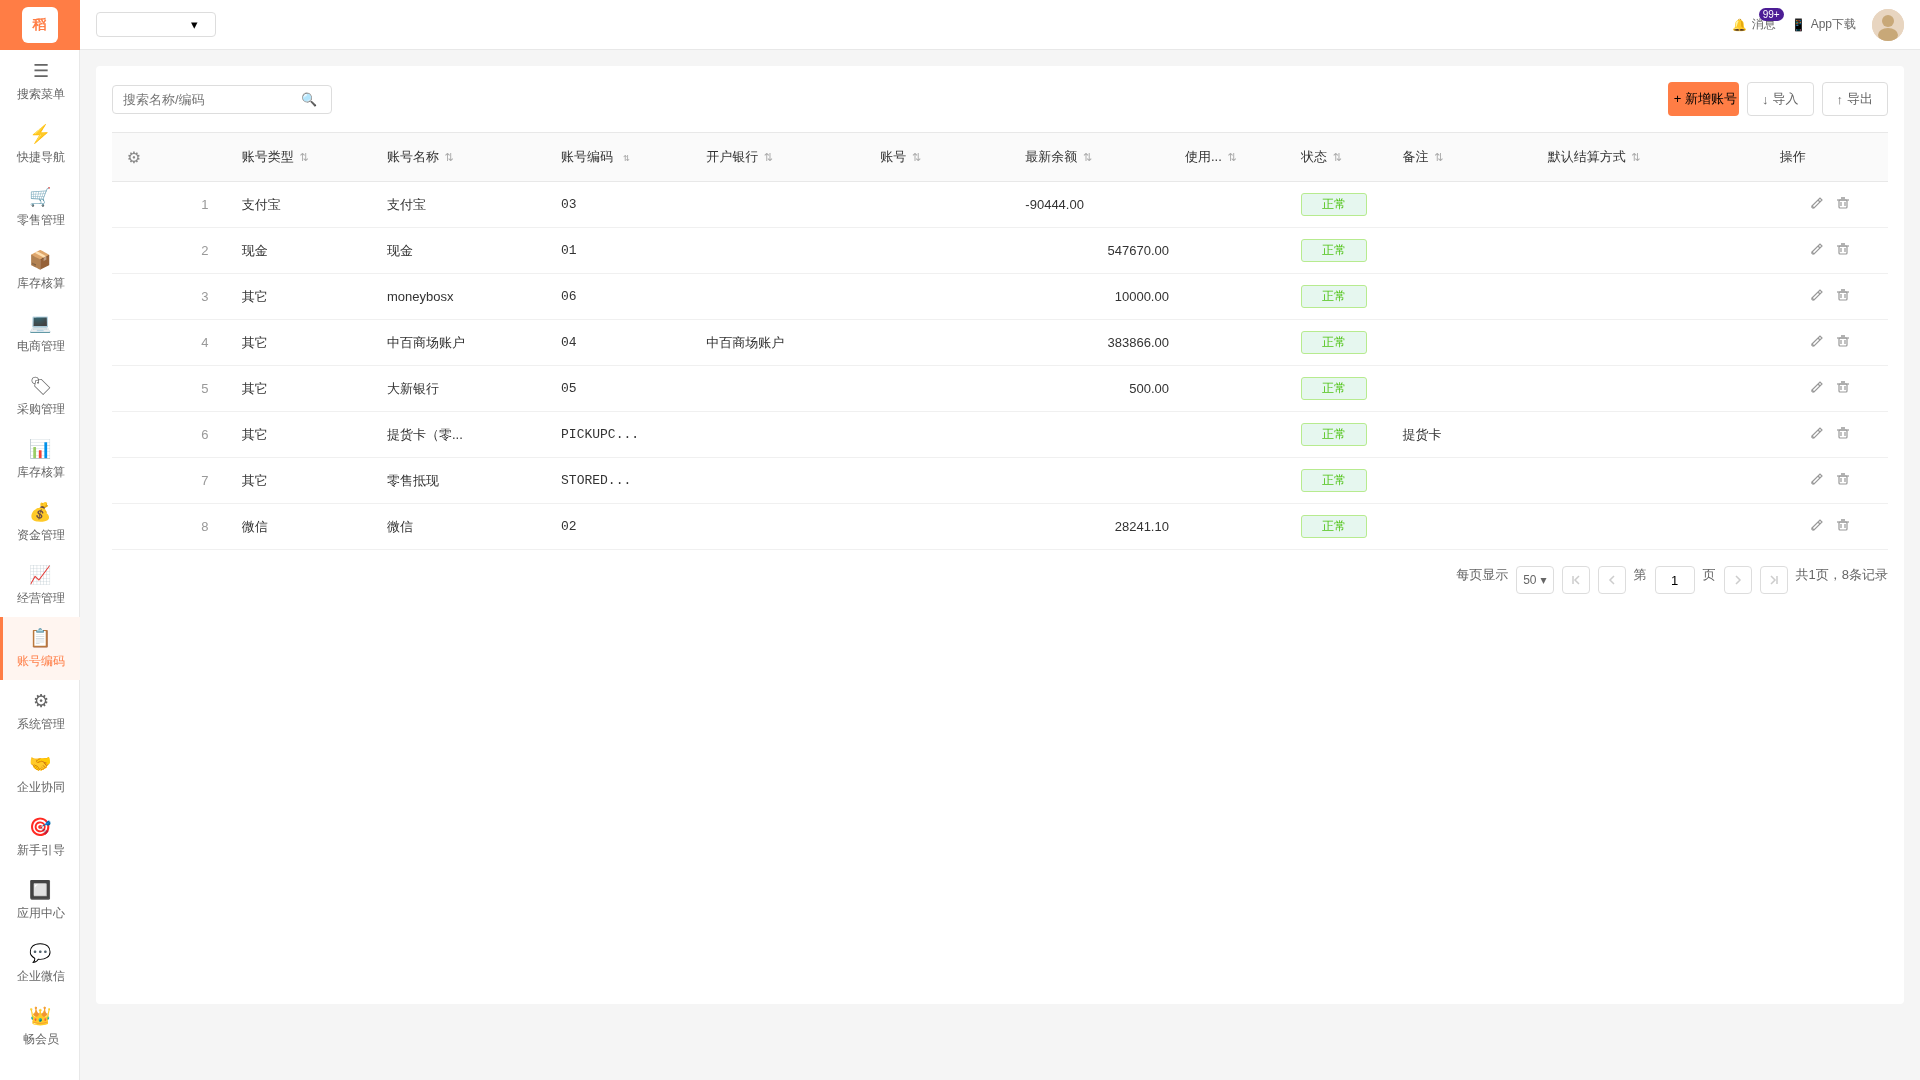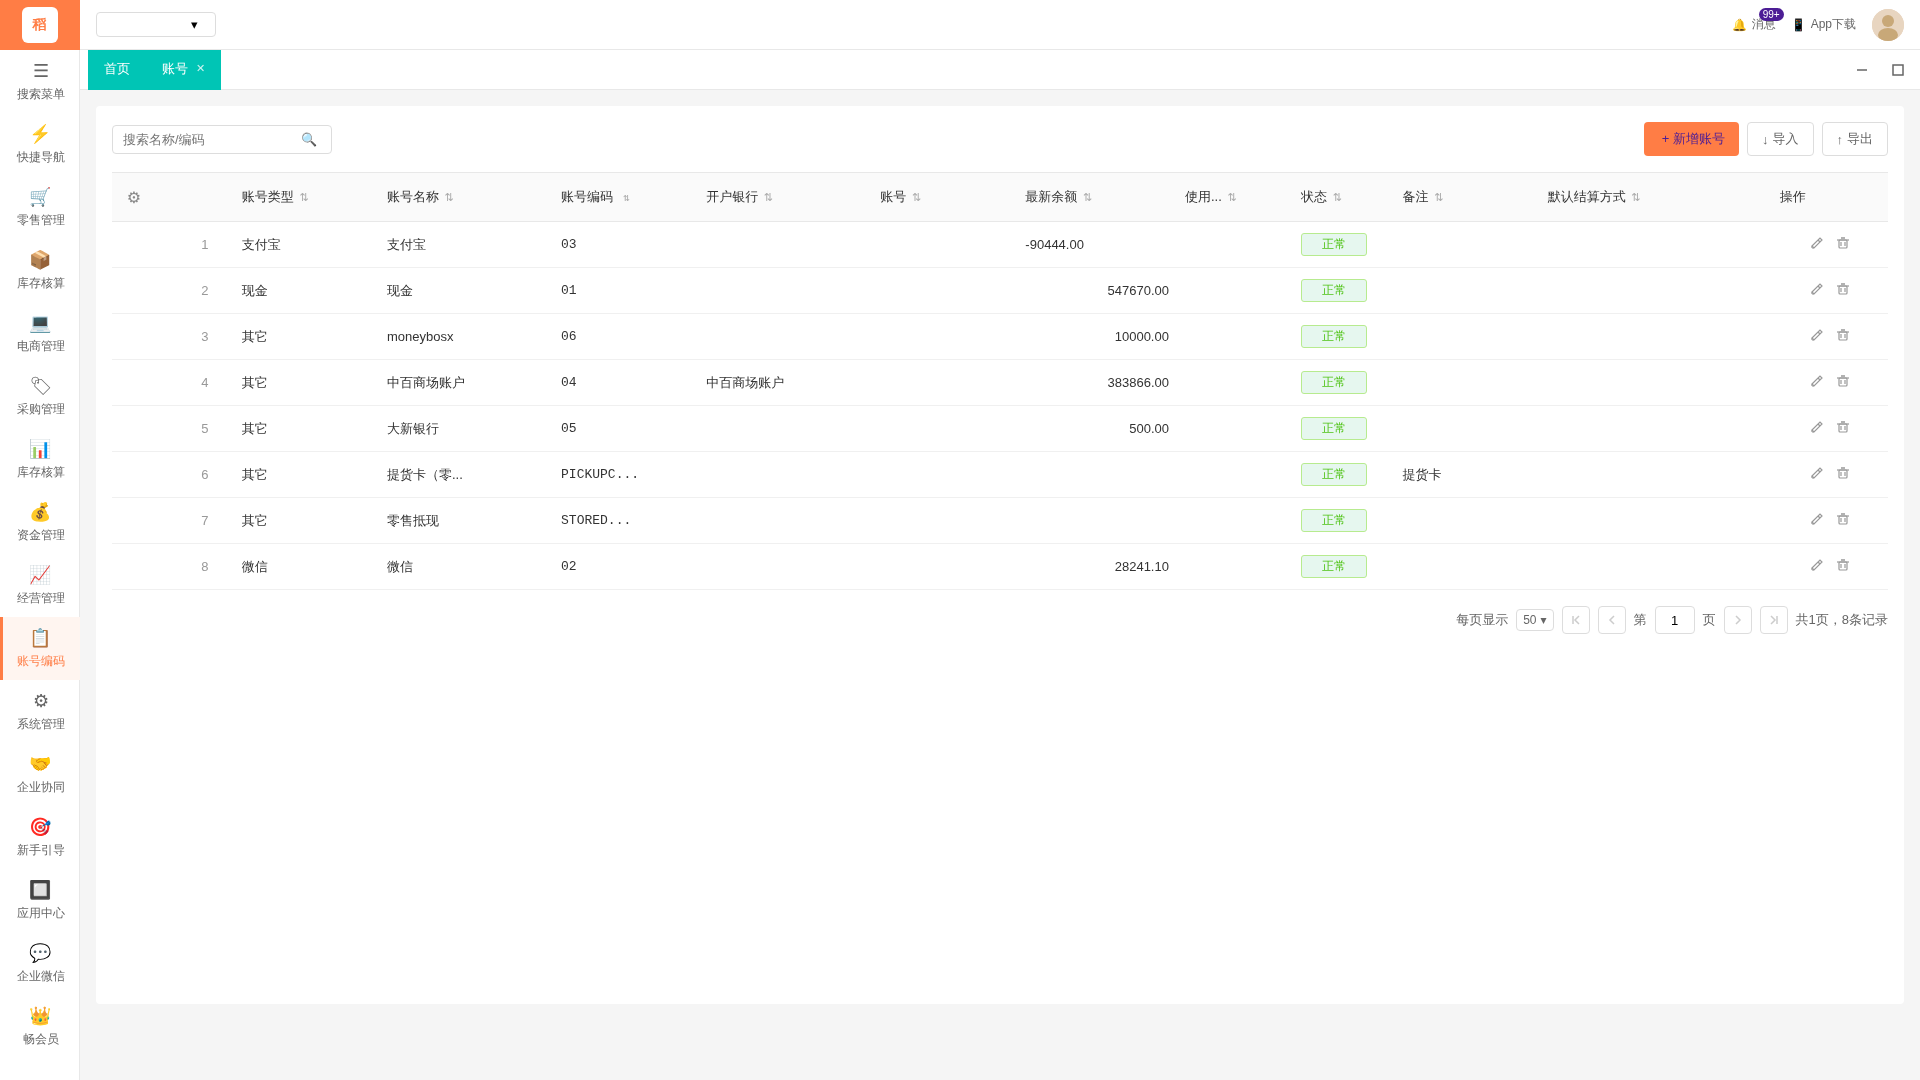--- a/index.html
+++ b/index.html
@@ -220,24 +220,24 @@
       font-size: 13px;
       width: 170px;
       color: #999;
     }
     .toolbar-right {
       display: flex;
       gap: 8px;
     }
     .btn-primary {
       background: #ff7d45;
-      color: #4c1d95;
+      color: #000000;
       border: none;
       border-radius: 4px;
-      padding: 7px 14px;
+      padding: 7px 2px;
       cursor: pointer;
       font-size: 13px;
       display: flex;
       align-items: center;
       gap: 4px;
     }
     .btn-default {
       background: #fff;
       color: #666;
       border: 1px solid #ddd;
@@ -301,21 +301,20 @@
       border: none;
       cursor: pointer;
       padding: 4px;
       color: #999;
       font-size: 14px;
     }
 
     
     .pagination {
       display: flex;
-      align-items: center;
       justify-content: flex-end;
       gap: 8px;
       padding: 16px 0 0;
       font-size: 13px;
       color: #666;
     }
     .page-size-select {
       border: 1px solid #ddd;
       border-radius: 4px;
       padding: 3px 6px;
@@ -457,41 +456,20 @@
       <div class="avatar">
         <svg width="32" height="32" viewBox="0 0 32 32">
           <rect width="32" height="32" fill="#e8d5c0"></rect>
           <circle cx="16" cy="12" r="6" fill="#c8a878"></circle>
           <ellipse cx="16" cy="26" rx="10" ry="7" fill="#c8a878"></ellipse>
         </svg>
       </div>
     </div>
   </div>
 
-  <div class="tabbar">
-    <div class="tab tab-home active">
-      <span>首页</span>
-    </div>
-    <div class="tab active" style="background:#00c5b5; color:white;">
-      <span>账号</span>
-      <span class="tab-close">✕</span>
-    </div>
-    <div class="tab-actions">
-      <div class="tab-action-btn">
-        <svg width="14" height="14" viewBox="0 0 14 14">
-            <line x1="2" y1="7" x2="12" y2="7" stroke="#666" stroke-width="1.5"></line>
-          </svg>
-      </div>
-      <div class="tab-action-btn">
-        <svg width="14" height="14" viewBox="0 0 14 14">
-            <rect x="2" y="2" width="10" height="10" fill="none" stroke="#666" stroke-width="1.5"></rect>
-          </svg>
-      </div>
-    </div>
-  </div>
 
   <div class="content-area">
     <div class="content-card">
 
       <div class="toolbar">
         <div class="search-box">
           <input type="text" placeholder="搜索名称/编码" style="">
           <span style="color:#aaa;">🔍</span>
         </div>
         <div class="toolbar-right">

